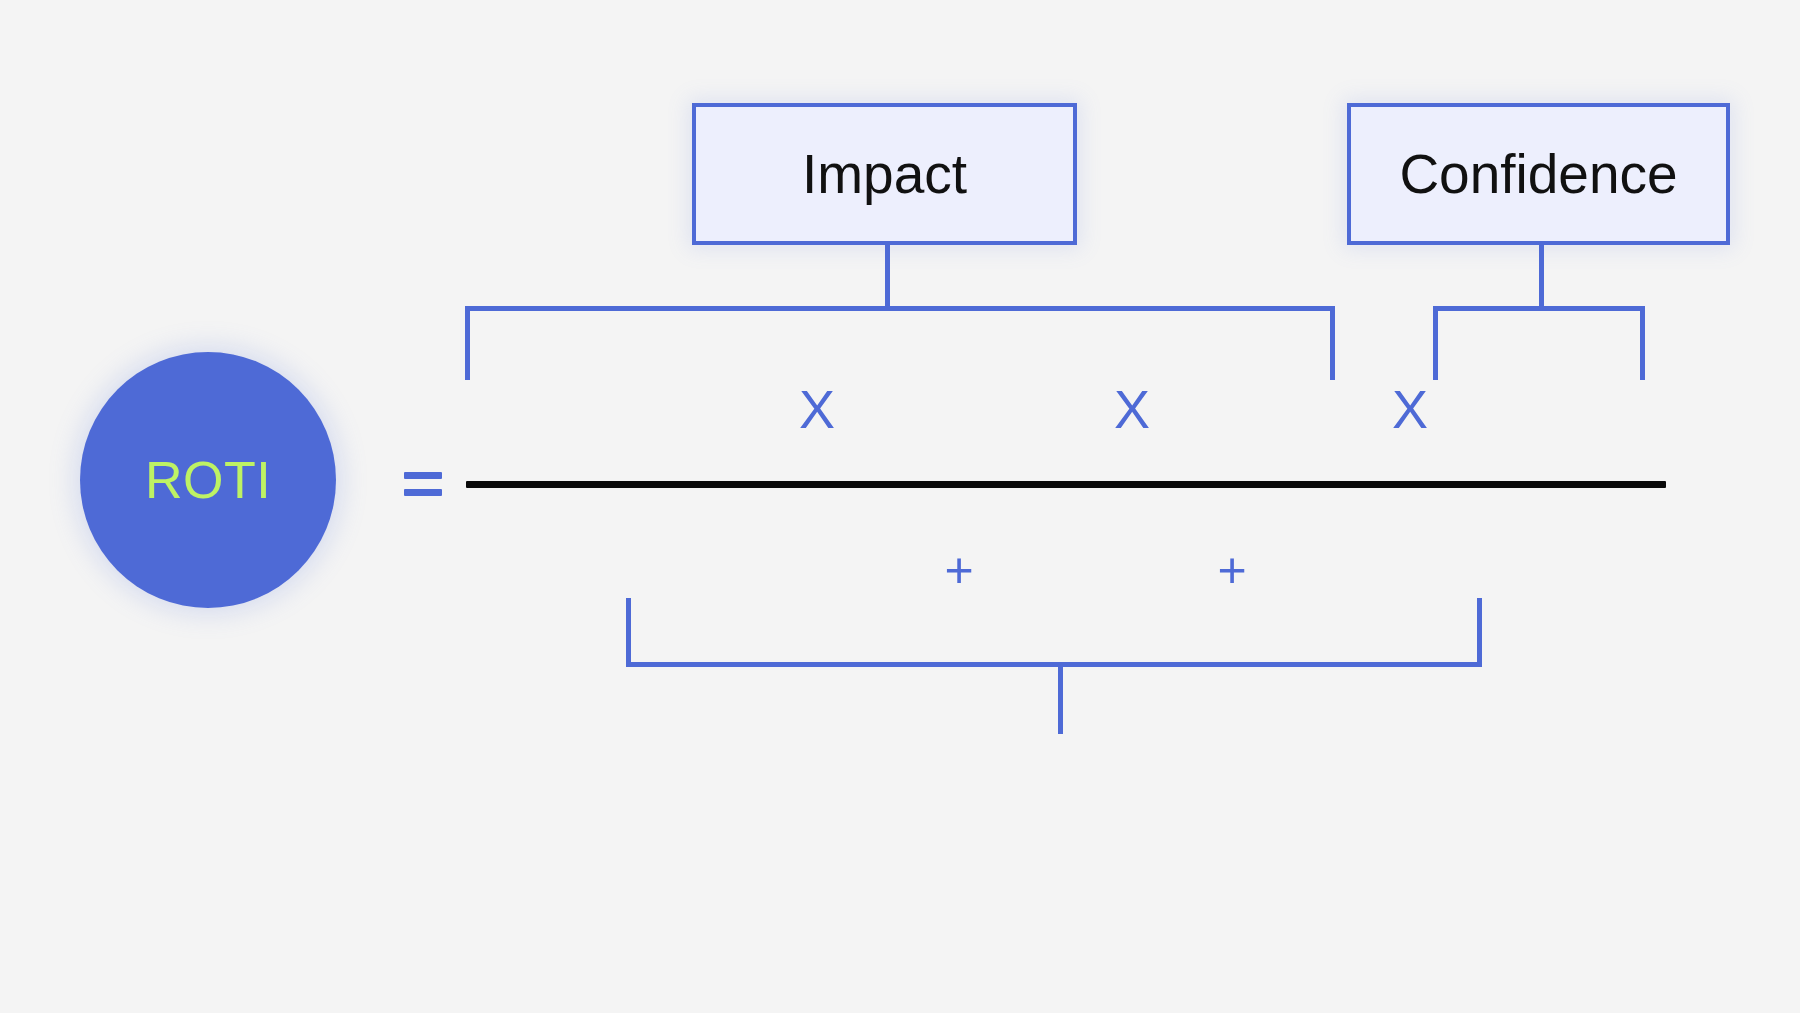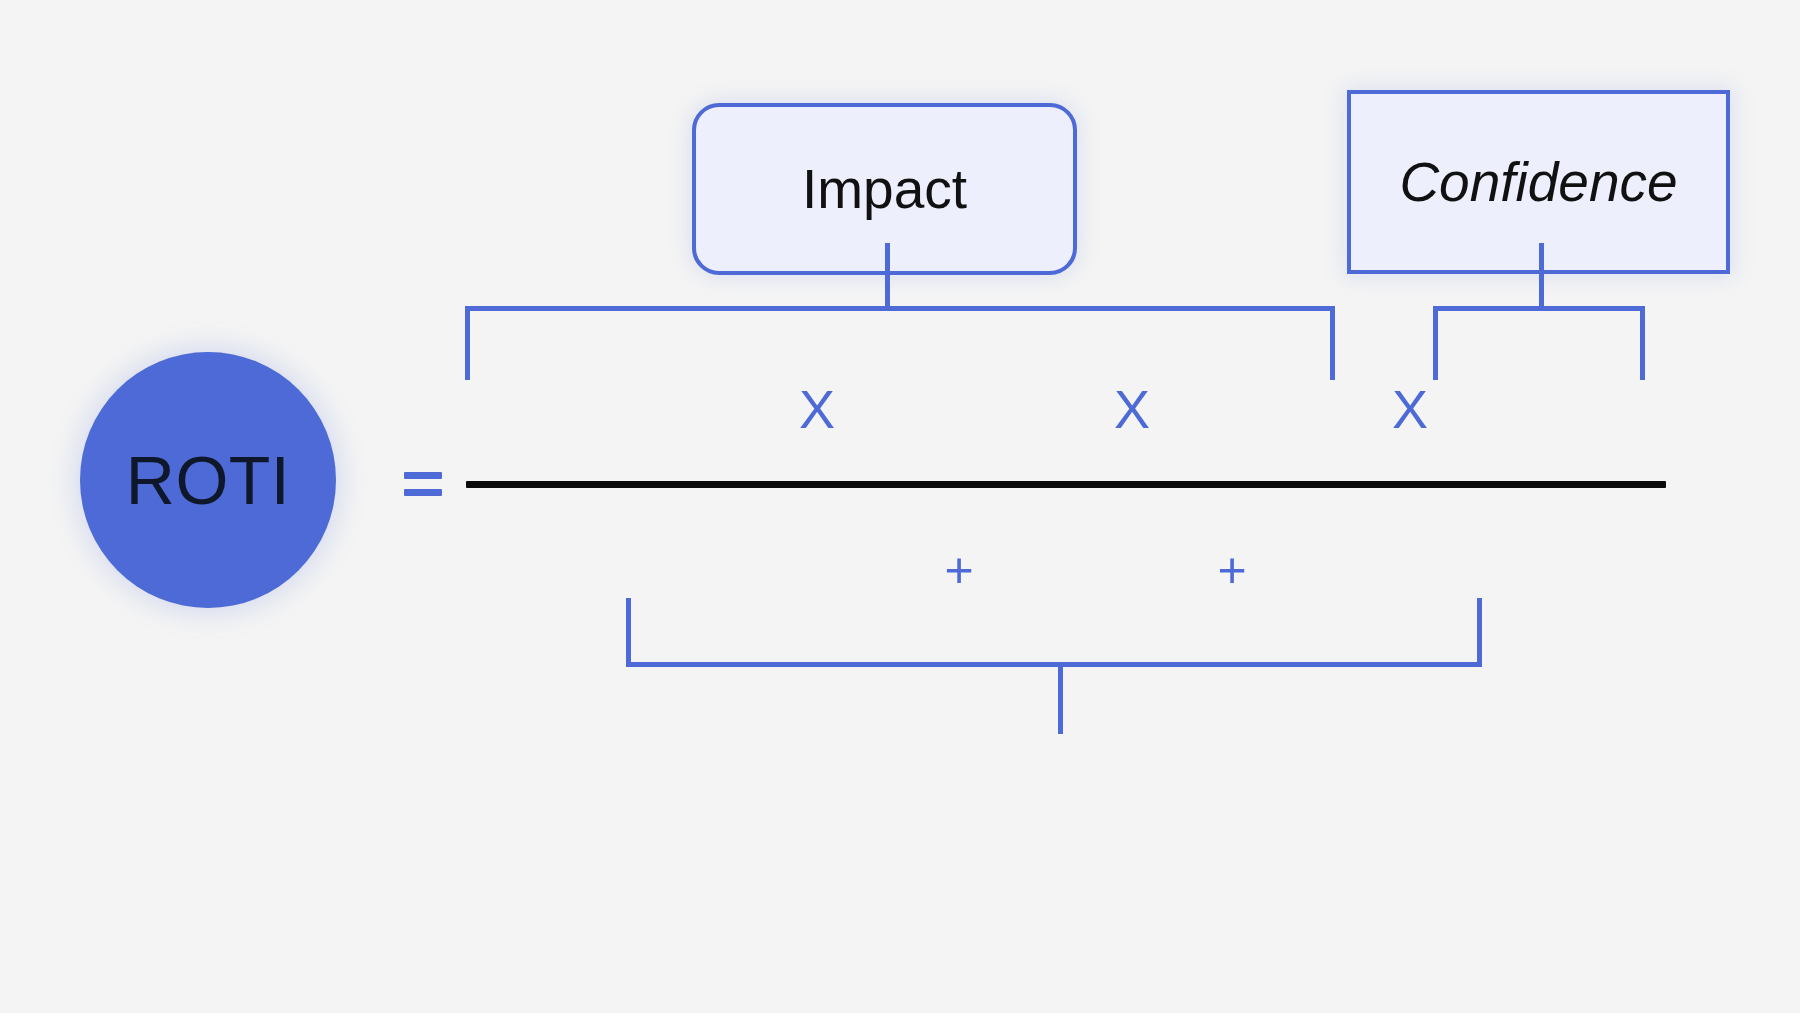--- a/index.html
+++ b/index.html
@@ -28,22 +28,22 @@
     width: 256px;
     height: 256px;
     border-radius: 50%;
     background: #4e6ad6;
     box-shadow: 0 0 26px 6px rgba(110,135,225,0.22);
     display: flex;
     align-items: center;
     justify-content: center;
   }
   .roti-circle span {
-    color: #0f172a;
-    font-size: 68px;
+    color: #bef264;
+    font-size: 52px;
     letter-spacing: 0.5px;
     font-weight: 400;
     line-height: 1;
   }
 
   
   .equals {
     position: absolute;
     left: 404px;
     top: 468px;
@@ -83,22 +83,22 @@
     align-items: center;
     justify-content: center;
     box-shadow: 0 0 20px 4px rgba(110,135,225,0.15);
   }
   .node span {
     color: #111111;
     font-size: 55px;
     font-weight: 400;
     line-height: 1;
   }
-  .node-impact     { left: 692px;  top: 103px; width: 385px; height: 172px; border-radius: 27px; }
-  .node-confidence { left: 1347px; top: 90px; width: 383px; height: 184px; font-style: italic; }
+  .node-impact     { left: 692px;  top: 103px; width: 385px; height: 142px; }
+  .node-confidence { left: 1347px; top: 103px; width: 383px; height: 142px; }
   .node-ease       { left: 866px;  top: 732px; width: 386px; height: 144px; }
 
   
   .ln {
     position: absolute;
     background: #4e6ad6;
   }
   .ln-v { width: 5px; }
   .ln-h { height: 5px; }
 

